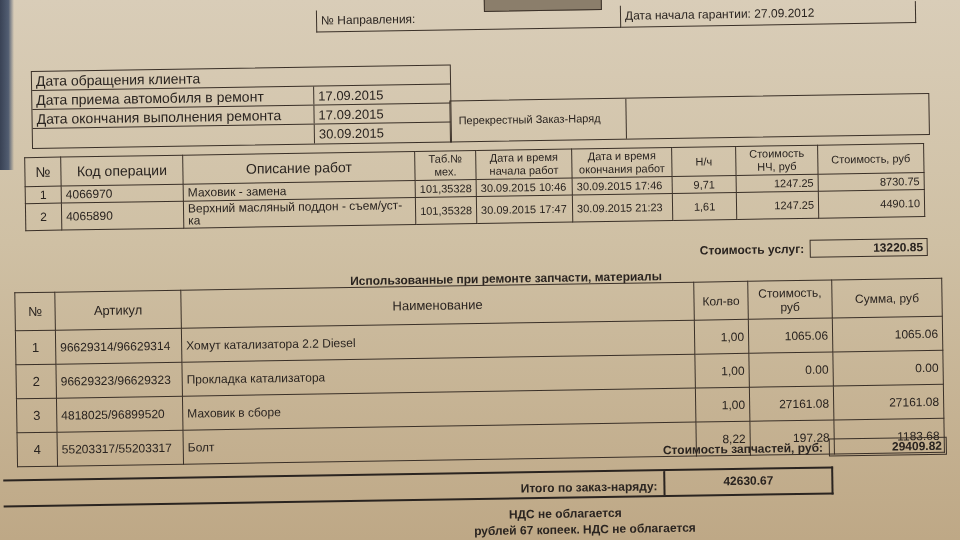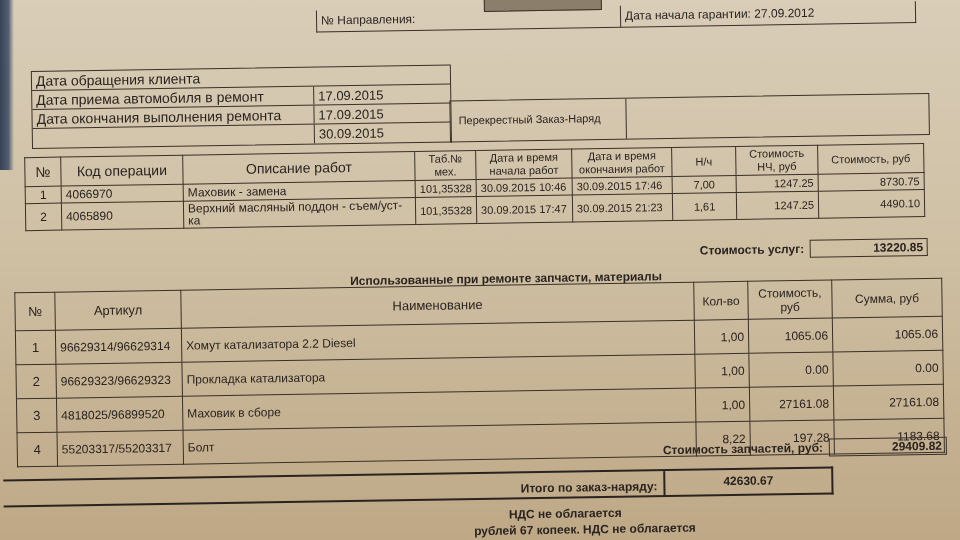--- a/index.html
+++ b/index.html
@@ -120,21 +120,21 @@
       </tr>
     </thead>
     <tbody>
       <tr>
         <td class="c" style="font-size:12px">1</td>
         <td style="font-size:12px">4066970</td>
         <td class="desc">Маховик - замена</td>
         <td>101,35328</td>
         <td>30.09.2015 10:46</td>
         <td>30.09.2015 17:46</td>
-        <td class="c">7,00</td>
+        <td class="c">9,71</td>
         <td class="r">1247.25</td>
         <td class="r">8730.75</td>
       </tr>
       <tr style="height:26px">
         <td class="c" style="font-size:12px">2</td>
         <td style="font-size:12px">4065890</td>
         <td class="desc" style="white-space:normal">Верхний масляный поддон - съем/уст-ка</td>
         <td>101,35328</td>
         <td>30.09.2015 17:47</td>
         <td>30.09.2015 21:23</td>

